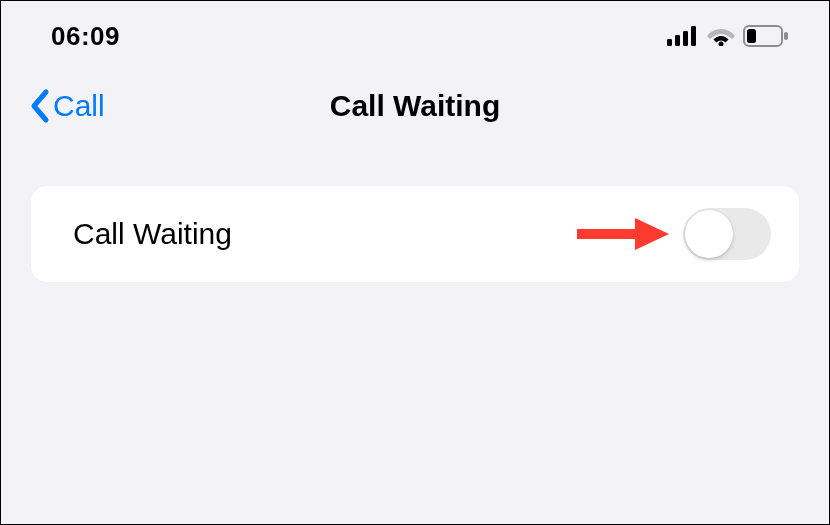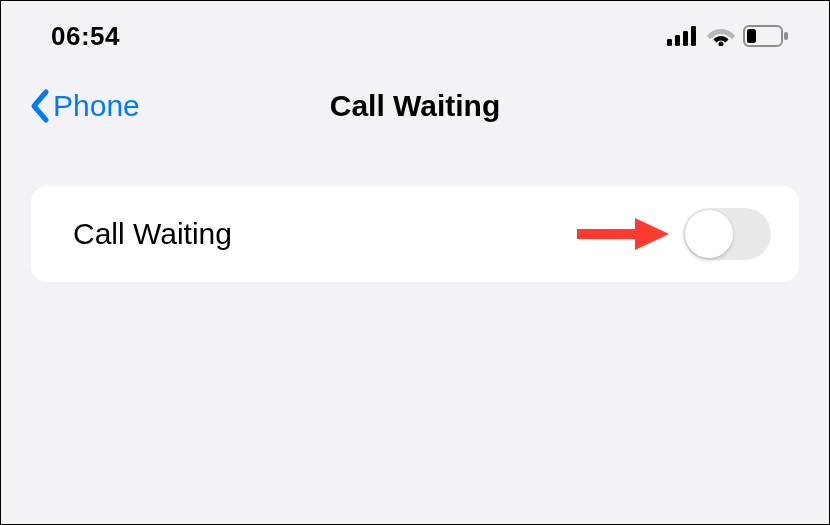--- a/index.html
+++ b/index.html
@@ -111,21 +111,21 @@
       transform: translateY(-50%);
     }
     .annotation-arrow svg {
       display: block;
     }
   </style>
 </head>
 <body>
 
 <div class="status-bar">
-  <div class="time">06:54</div>
+  <div class="time">06:09</div>
   <div class="status-icons">
     <span class="cellular-icon">
       <svg width="32" height="20" viewBox="0 0 32 20">
         <rect x="0" y="13" width="5" height="7" rx="1.2" fill="#000"></rect>
         <rect x="8" y="9" width="5" height="11" rx="1.2" fill="#000"></rect>
         <rect x="16" y="5" width="5" height="15" rx="1.2" fill="#000"></rect>
         <rect x="24" y="0" width="5" height="20" rx="1.2" fill="#000"></rect>
       </svg>
     </span>
     <span class="wifi-icon">
@@ -145,21 +145,21 @@
   </div>
 </div>
 
 <div class="nav-bar">
   <div class="back-button">
     <span class="back-chevron">
       <svg width="22" height="36" viewBox="0 0 22 36">
         <polyline points="17,4 5,18 17,32" fill="none" stroke="#007aff" stroke-width="5" stroke-linecap="round" stroke-linejoin="round"></polyline>
       </svg>
     </span>
-    <span>Phone</span>
+    <span>Call</span>
   </div>
   <div class="nav-title">Call Waiting</div>
 </div>
 
 <div class="content">
   <div class="settings-row">
     <span class="row-label">Call Waiting</span>
     <span class="annotation-arrow">
       <svg width="96" height="40" viewBox="0 0 96 40">
         <line x1="4" y1="20" x2="68" y2="20" stroke="#ff3b30" stroke-width="10" stroke-linecap="butt"></line>

